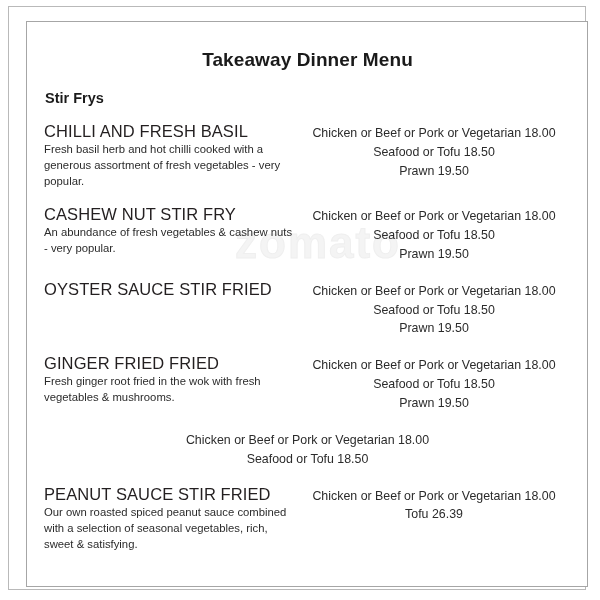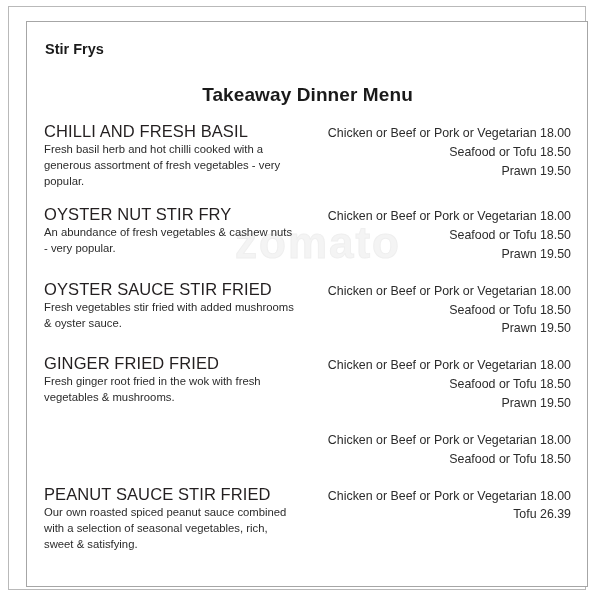--- a/index.html
+++ b/index.html
@@ -104,63 +104,63 @@
   .item-desc {
     font-size: 11.3px;
     line-height: 1.42;
     color: #2b2b2b;
   }
   .price-line {
     font-size: 12.4px;
     line-height: 1.52;
     color: #2b2b2b;
     white-space: nowrap;
+    text-align: center;
   }
 </style>
 </head>
 <body>
 
 <div id="page-frame">
   <div id="page-frame-inner">
 
     <div id="watermark">zomato</div>
 
     <div id="content">
 
+      <div id="menu-title">Takeaway Dinner Menu</div>
+
       <div id="section-heading">Stir Frys</div>
-
-      <div id="menu-title">Takeaway Dinner Menu</div>
 
       <div id="menu-items">
           <div class="menu-item">
             <div class="item-left">
               <div class="item-name">CHILLI AND FRESH BASIL</div>
               <div class="item-desc">Fresh basil herb and hot chilli cooked with a generous assortment of fresh vegetables - very popular.</div>
             </div>
             <div class="item-right">
               <div class="price-line">Chicken or Beef or Pork or Vegetarian 18.00</div>
               <div class="price-line">Seafood or Tofu 18.50</div>
               <div class="price-line">Prawn 19.50</div>
             </div>
           </div>
           <div class="menu-item">
             <div class="item-left">
-              <div class="item-name">OYSTER NUT STIR FRY</div>
+              <div class="item-name">CASHEW NUT STIR FRY</div>
               <div class="item-desc">An abundance of fresh vegetables &amp; cashew nuts - very popular.</div>
             </div>
             <div class="item-right">
               <div class="price-line">Chicken or Beef or Pork or Vegetarian 18.00</div>
               <div class="price-line">Seafood or Tofu 18.50</div>
               <div class="price-line">Prawn 19.50</div>
             </div>
           </div>
           <div class="menu-item">
             <div class="item-left">
               <div class="item-name">OYSTER SAUCE STIR FRIED</div>
-              <div class="item-desc">Fresh vegetables stir fried with added mushrooms &amp; oyster sauce.</div>
             </div>
             <div class="item-right">
               <div class="price-line">Chicken or Beef or Pork or Vegetarian 18.00</div>
               <div class="price-line">Seafood or Tofu 18.50</div>
               <div class="price-line">Prawn 19.50</div>
             </div>
           </div>
           <div class="menu-item">
             <div class="item-left">
               <div class="item-name">GINGER FRIED FRIED</div>

